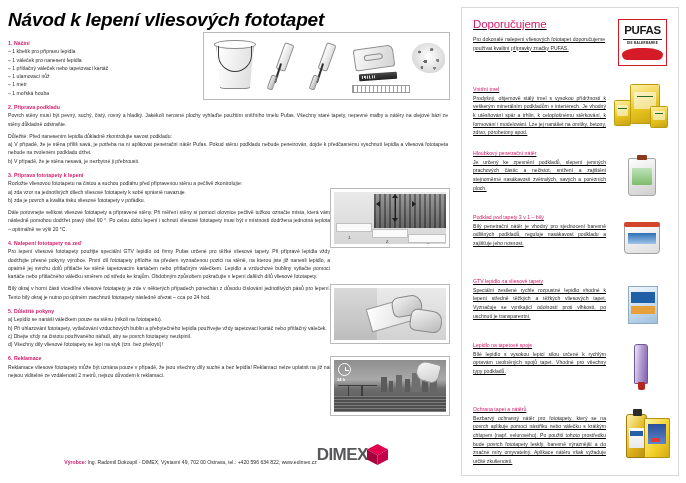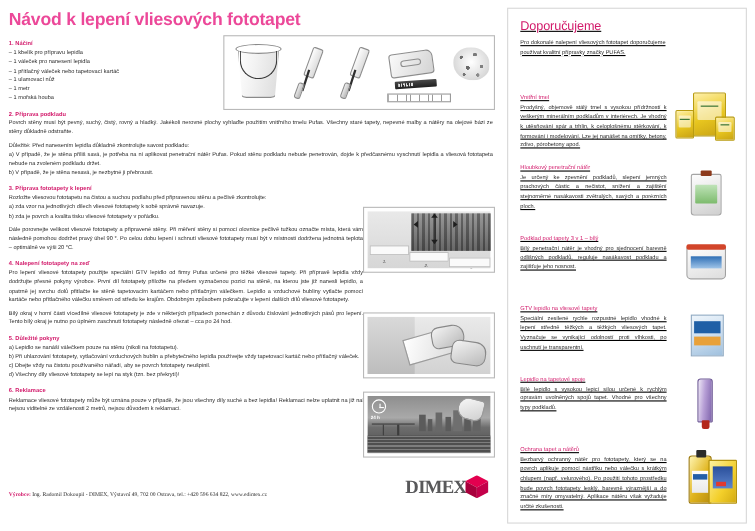--- a/index.html
+++ b/index.html
@@ -11,26 +11,27 @@
   }
   .page { position: relative; width: 686px; height: 483px; background: #fff; display: flex; }
 
   
   .left-col {
     position: relative;
     width: 455px; height: 483px;
     padding: 10px 8px 0 8px;
   }
   .main-title {
-    font-size: 16px;
+    font-size: 19px;
     font-weight: bold;
-    color: #ec4899;
+    color: #000000;
     letter-spacing: -0.2px;
     line-height: 1.1;
     margin-bottom: 9px;
+    font-style: italic;
   }
   .body-col { width: 196px; }
   .sec-head {
     font-size: 5.2px; font-weight: bold; color: #d2196a;
     margin-top: 6px; margin-bottom: 1.5px; letter-spacing: 0.05px;
   }
   .sec-head.first { margin-top: 0; }
   .ln { font-size: 5.1px; color: #2b2b2b; line-height: 1.62; letter-spacing: 0.02px; }
   .gap { height: 4px; }
   .para { font-size: 5.1px; color: #2b2b2b; line-height: 1.62; text-align: justify; }
@@ -188,22 +189,22 @@
   .clock-lbl { position: absolute; left: 3px; top: 17px; font-size: 4.2px; color: #fff; font-weight: bold; }
   .city-hand {
     position: absolute; right: 6px; top: 2px; width: 24px; height: 20px;
     background: linear-gradient(150deg,#f8f8f8,#cfcfcf);
     border: 0.6px solid #9a9a9a; border-radius: 10px 4px 8px 10px;
     transform: rotate(14deg);
   }
 
   
   .footer {
-    position: absolute; left: 8px; bottom: 30px; width: 440px;
-    display: flex; align-items: flex-end; justify-content: space-between; font-family: Liberation Serif, serif;
+    position: absolute; left: 8px; bottom: 18px; width: 440px;
+    display: flex; align-items: flex-end; justify-content: center;
   }
   .footer-text { font-size: 5.1px; color: #2b2b2b; }
   .footer-text b { color: #d2196a; }
   .dimex-logo { display: flex; align-items: center; gap: 1px; margin-right: 4px; }
   .dimex-word {
     font-size: 17px; font-weight: bold; color: #58585a; letter-spacing: -0.6px;
   }
   .dimex-cube { position: relative; width: 21px; height: 21px; margin-left: -2px; }
   .cube-svg { display: block; }
 
@@ -466,20 +467,26 @@
     </div>
 
   </div>
 
   <div class="right-col">
     <div class="right-card">
 
       <div class="rec-title">Doporučujeme</div>
       <div class="rec-intro">Pro dokonalé nalepení vliesových fototapet doporučujeme používat kvalitní přípravky značky PUFAS.</div>
 
+      <div class="pufas-logo">
+        <div class="pufas-word">PUFAS</div>
+        <div class="pufas-rule"></div>
+        <div class="pufas-sub">DIE MALERMARKE</div>
+        <div class="pufas-swoosh"></div>
+      </div>
 
       <div class="prod" style="margin-top:34px;">
         <div class="prod-head">Vnitřní tmel</div>
         <div class="prod-body">Prodyšný, objemově stálý tmel s vysokou přídržností k veškerým minerálním podkladům v interiérech. Je vhodný k utěsňování spár a trhlin, k celoplošnému stěrkování, k formování i modelování. Lze jej nanášet na omítky, betony, zdivo, pórobetony apod.</div>
         <div class="prod-img" style="top:-2px;height:54px;">
           <div class="bag" style="left:18px;top:0;width:30px;height:40px;">
               <div class="bag-lbl"></div>
             </div>
           <div class="bag" style="left:2px;top:16px;width:17px;height:26px;">
               <div class="bag-lbl"></div>

